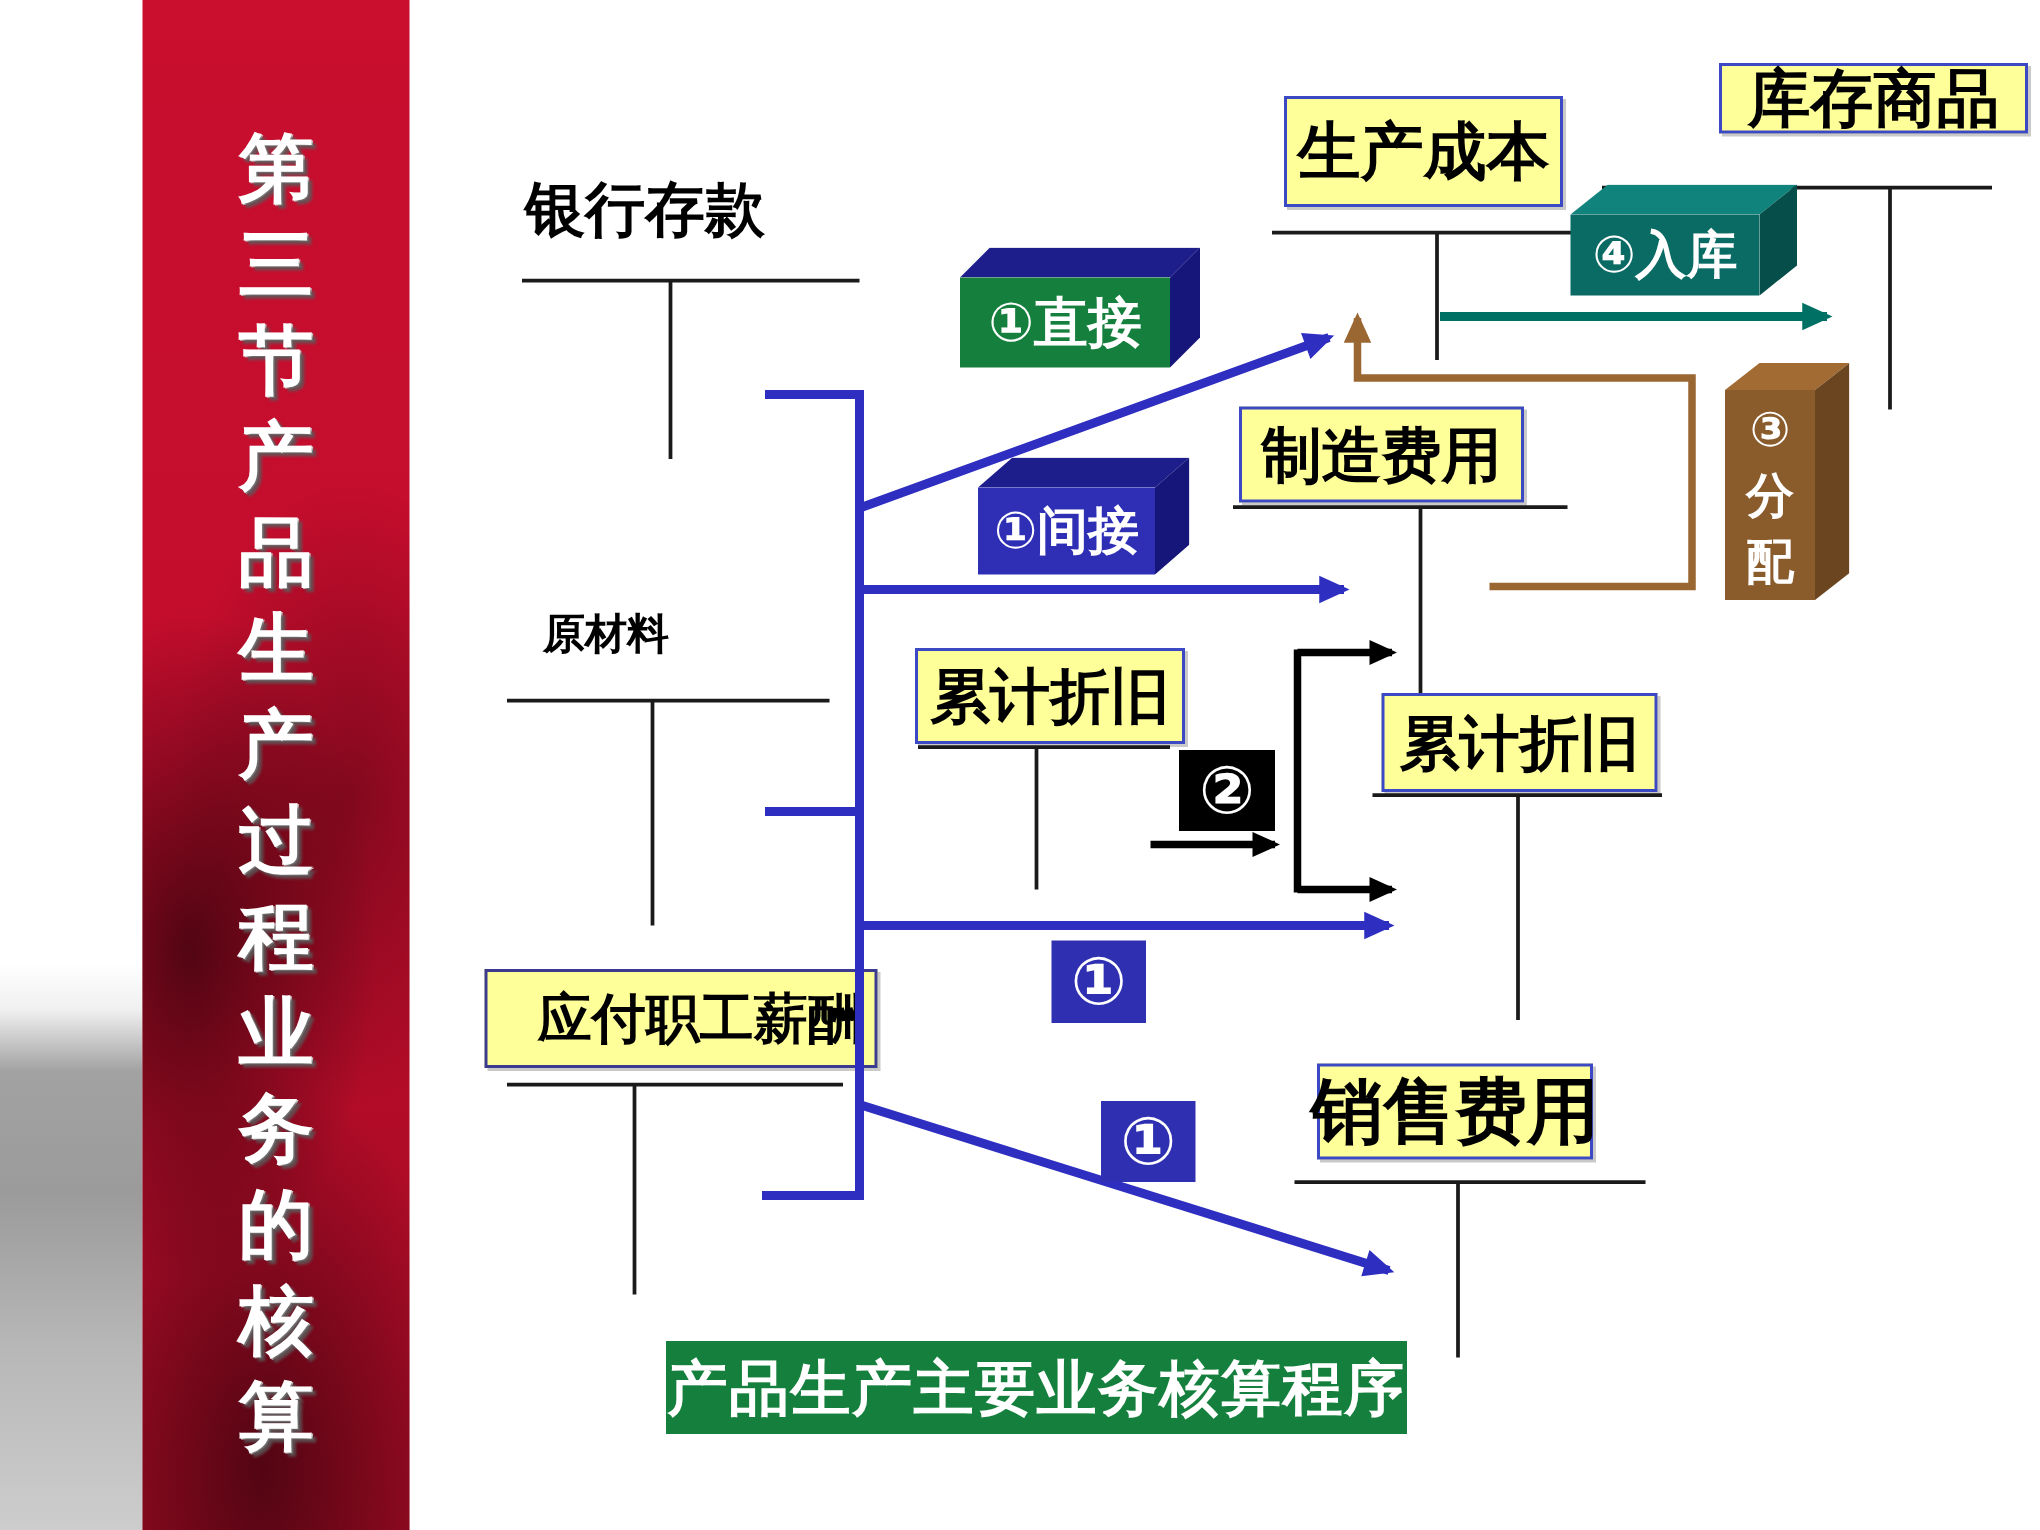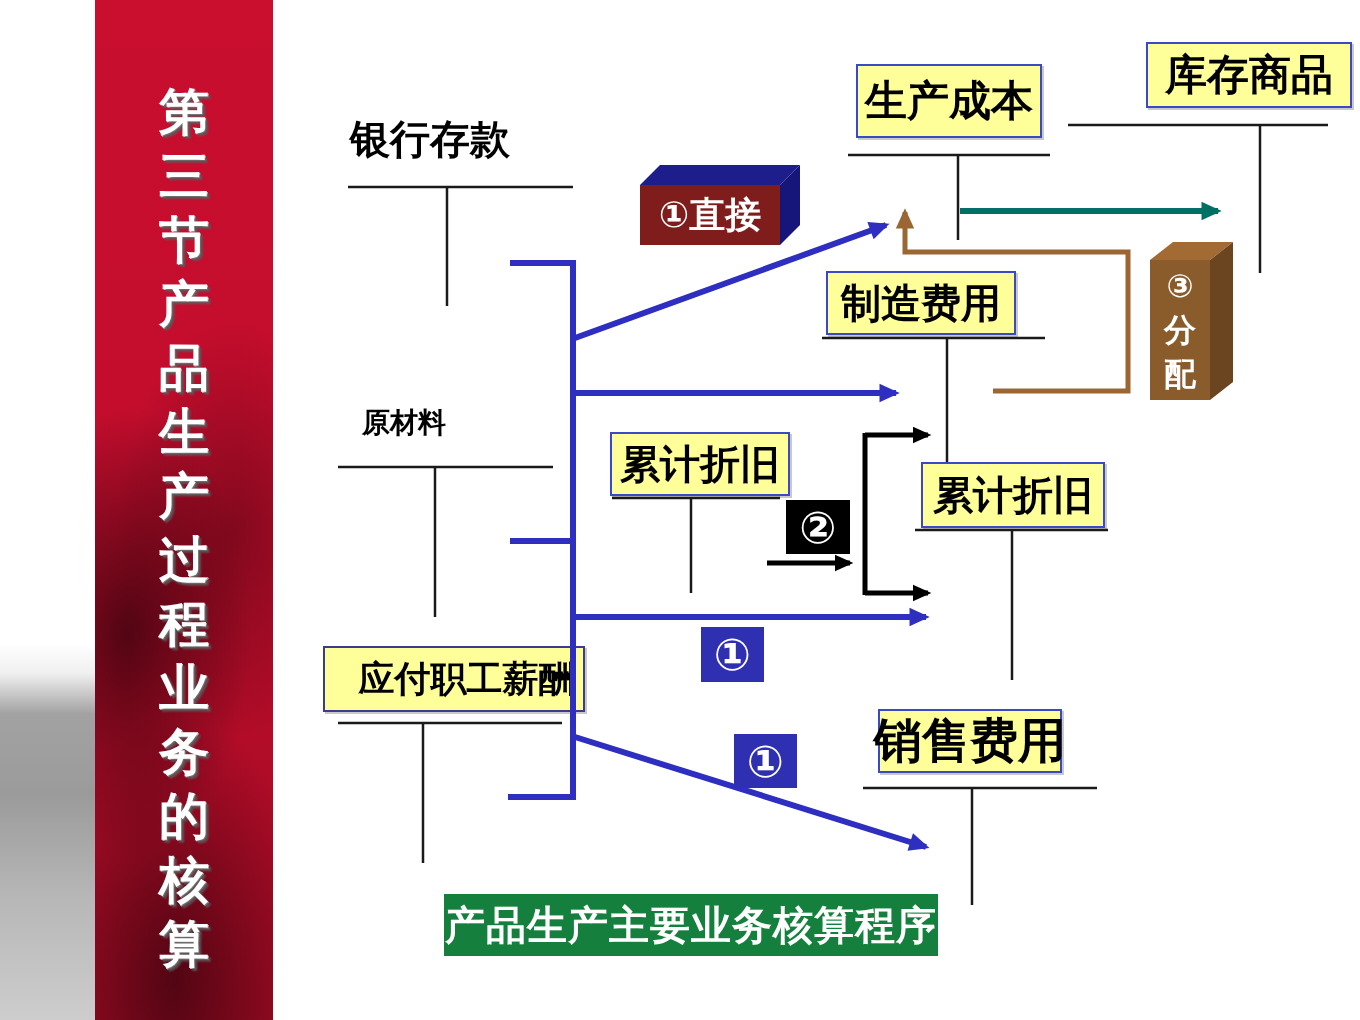--- a/index.html
+++ b/index.html
@@ -30,42 +30,42 @@
   
   .plain-label{position:absolute;color:#000;font-weight:700;white-space:nowrap;}
   .ybox{
     position:absolute;background:#ffff99;border:2px solid #3b49c4;color:#000;
     font-weight:700;display:flex;align-items:center;justify-content:center;
     box-shadow:2px 2px 0 rgba(100,100,100,.35);white-space:nowrap;box-sizing:border-box;
   }
   #lbl-bank{left:350px;top:112px;font-size:40px;}
   #lbl-raw{left:362px;top:404px;font-size:28px;text-align:center;}
   #box-prod{left:856px;top:64px;width:186px;height:74px;font-size:42px;}
-  #box-inv{left:1146px;top:42px;width:206px;height:66px;font-size:42px;}
+  #box-inv{left:1146px;top:42px;width:206px;height:47px;font-size:42px;}
   #box-mfg{left:826px;top:271px;width:190px;height:64px;font-size:40px;}
   #box-admin{left:921px;top:462px;width:184px;height:66px;font-size:40px;}
   #box-sell{left:878px;top:709px;width:184px;height:64px;font-size:48px;}
   #box-depr{left:610px;top:432px;width:180px;height:64px;font-size:40px;}
   #box-payroll{left:323px;top:646px;width:262px;height:66px;font-size:36px;border-color:#3b3b8f;padding-left:25px;}
   
   .badge{
     position:absolute;display:flex;align-items:center;justify-content:center;
     color:#fff;font-weight:700;font-size:44px;
   }
   #badge-2{left:786px;top:500px;width:64px;height:54px;background:#000000;}
   #badge-1a{left:701px;top:627px;width:63px;height:55px;background:#2f2fb2;}
   #badge-1b{left:734px;top:734px;width:63px;height:54px;background:#2f2fb2;}
   
   .b3d{position:absolute;}
   .b3d .front{position:absolute;display:flex;align-items:center;justify-content:center;color:#fff;font-weight:700;}
   .b3d .face{position:absolute;left:0;top:0;width:100%;height:100%;}
   #b3d-direct{left:640px;top:165px;width:160px;height:80px;}
   #b3d-direct .top{clip-path:polygon(0px 20px,20px 0px,160px 0px,140px 20px);background:#1d1d8c;}
   #b3d-direct .side{clip-path:polygon(140px 20px,160px 0px,160px 60px,140px 80px);background:#15157a;}
-  #b3d-direct .front{left:0;top:20px;width:140px;height:60px;background:#7f1d1d;font-size:36px;}
+  #b3d-direct .front{left:0;top:20px;width:140px;height:60px;background:#15803d;font-size:36px;}
   #b3d-indirect{left:652px;top:305px;width:141px;height:78px;}
   #b3d-indirect .top{clip-path:polygon(0px 20px,23px 0px,141px 0px,118px 20px);background:#1d1d8c;}
   #b3d-indirect .side{clip-path:polygon(118px 20px,141px 0px,141px 58px,118px 78px);background:#15157a;}
   #b3d-indirect .front{left:0;top:20px;width:118px;height:58px;background:#2f2fb5;font-size:34px;}
   #b3d-wh{left:1047px;top:123px;width:151px;height:74px;}
   #b3d-wh .top{clip-path:polygon(0px 20px,25px 0px,151px 0px,126px 20px);background:#10847c;}
   #b3d-wh .side{clip-path:polygon(126px 20px,151px 0px,151px 54px,126px 74px);background:#064e49;}
   #b3d-wh .front{left:0;top:20px;width:126px;height:54px;background:#0a6a64;font-size:34px;}
   #b3d-alloc{left:1150px;top:242px;width:83px;height:158px;}
   #b3d-alloc .top{clip-path:polygon(0px 18px,23px 0px,83px 0px,60px 18px);background:#a26b33;}
@@ -178,20 +178,30 @@
     <path d="M993,391 H1128 V252 H905 V212" stroke="#9a6733" stroke-width="5" fill="none" marker-end="url(#mBrown)"></path>
 
     <path d="M960,211 H1218" stroke="#007065" stroke-width="6" fill="none" marker-end="url(#mTeal)"></path>
   </svg>
 
   <div class="b3d" id="b3d-direct">
     <div class="face top"></div>
     <div class="face side"></div>
     <div class="front">①直接</div>
   </div>
+  <div class="b3d" id="b3d-indirect">
+    <div class="face top"></div>
+    <div class="face side"></div>
+    <div class="front">①间接</div>
+  </div>
+  <div class="b3d" id="b3d-wh">
+    <div class="face top"></div>
+    <div class="face side"></div>
+    <div class="front">④入库</div>
+  </div>
   <div class="b3d" id="b3d-alloc">
     <div class="face top"></div>
     <div class="face side"></div>
     <div class="front vstack">
         <span class="vchar">③</span>
         <span class="vchar">分</span>
         <span class="vchar">配</span>
       </div>
   </div>
 

